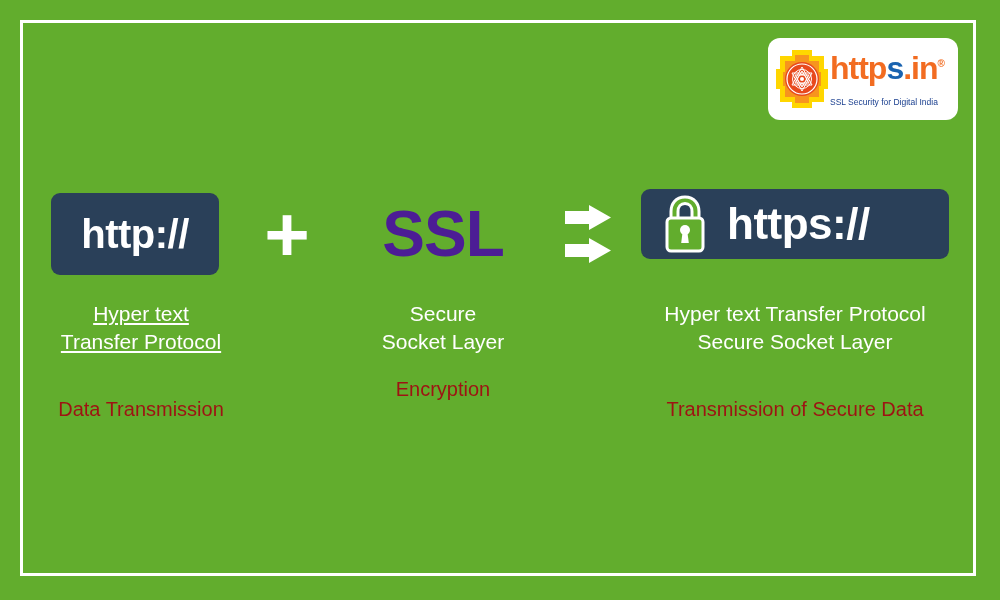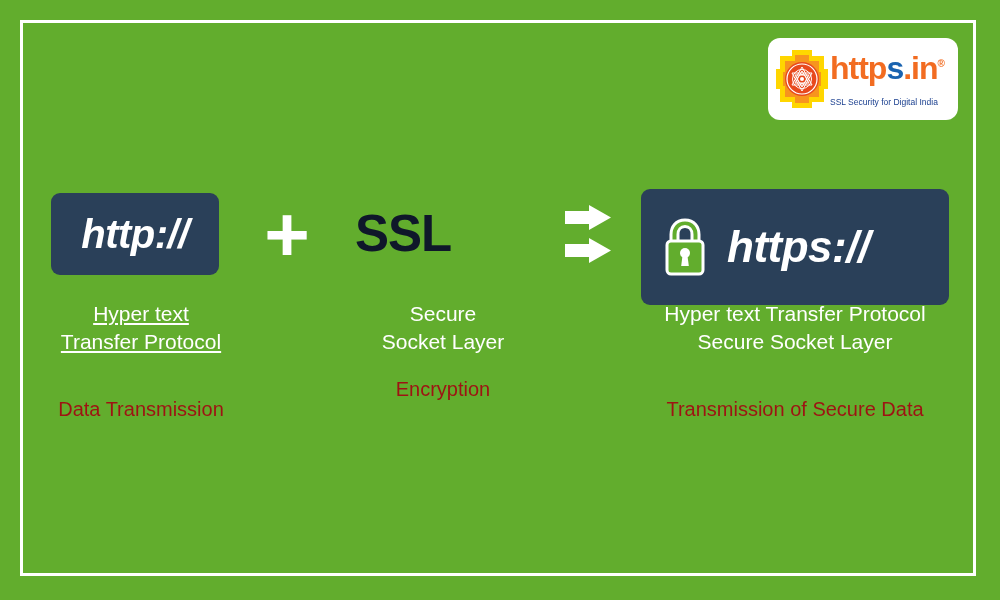--- a/index.html
+++ b/index.html
@@ -90,21 +90,20 @@
   }
 
   .proto-box {
     position: absolute;
     background: #2a4059;
     border-radius: 9px;
     display: flex;
     align-items: center;
     justify-content: center;
     box-sizing: border-box;
-    font-style: italic;
   }
   .proto-box .proto-label {
     color: #ffffff;
     font-weight: bold;
     letter-spacing: -0.5px;
     white-space: nowrap;
   }
 
   #http-box {
     left: 51px;
@@ -126,41 +125,41 @@
     line-height: 84px;
     text-align: center;
   }
 
   #ssl-text {
     position: absolute;
     left: 355px;
     top: 12px;
     width: 176px;
     height: 88px;
-    color: #0f172a;
-    font-size: 51px;
+    color: #4c1d95;
+    font-size: 64px;
     font-weight: bold;
     line-height: 88px;
-    text-align: left;
+    text-align: center;
     letter-spacing: -1px;
   }
 
   #arrows {
     position: absolute;
     left: 563px;
     top: 203px;
     width: 62px;
     height: 62px;
   }
 
   #https-box {
     left: 641px;
     top: 11px;
     width: 308px;
-    height: 116px;
+    height: 70px;
     justify-content: flex-start;
     padding-left: 18px;
   }
   #lock-icon {
     width: 52px;
     height: 60px;
     flex: 0 0 52px;
   }
   #https-box .proto-label {
     font-size: 44px;

